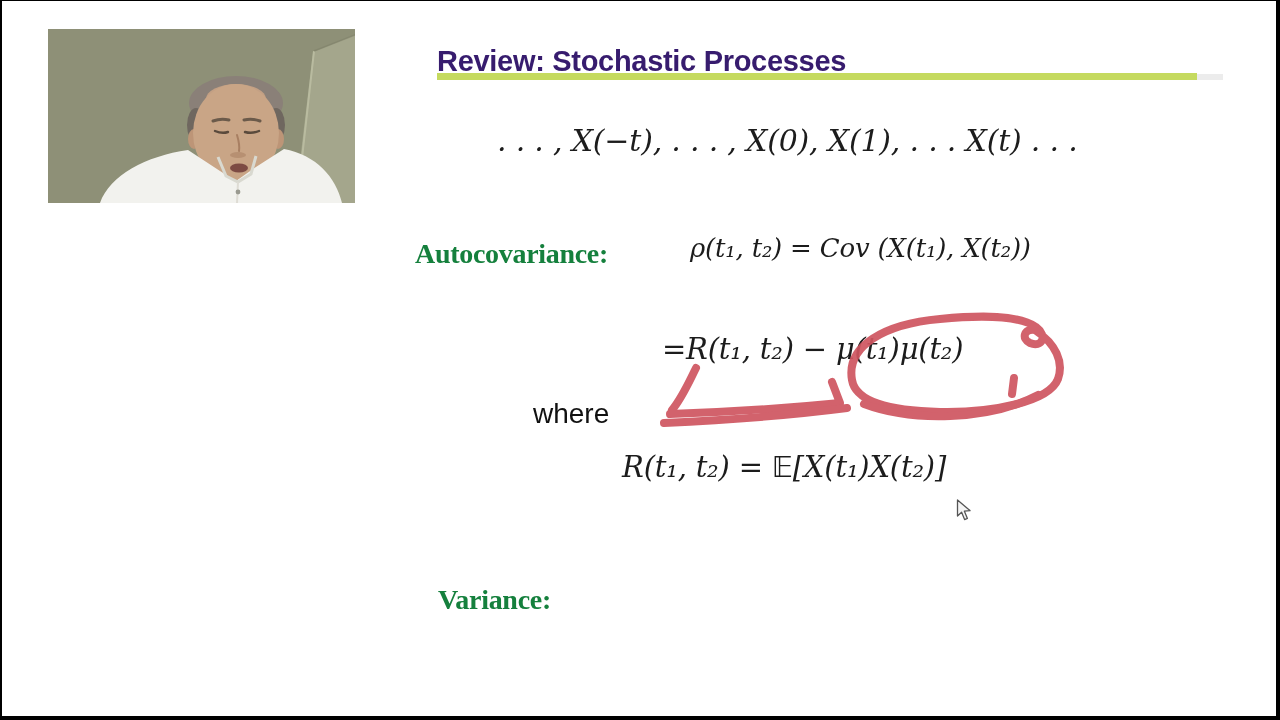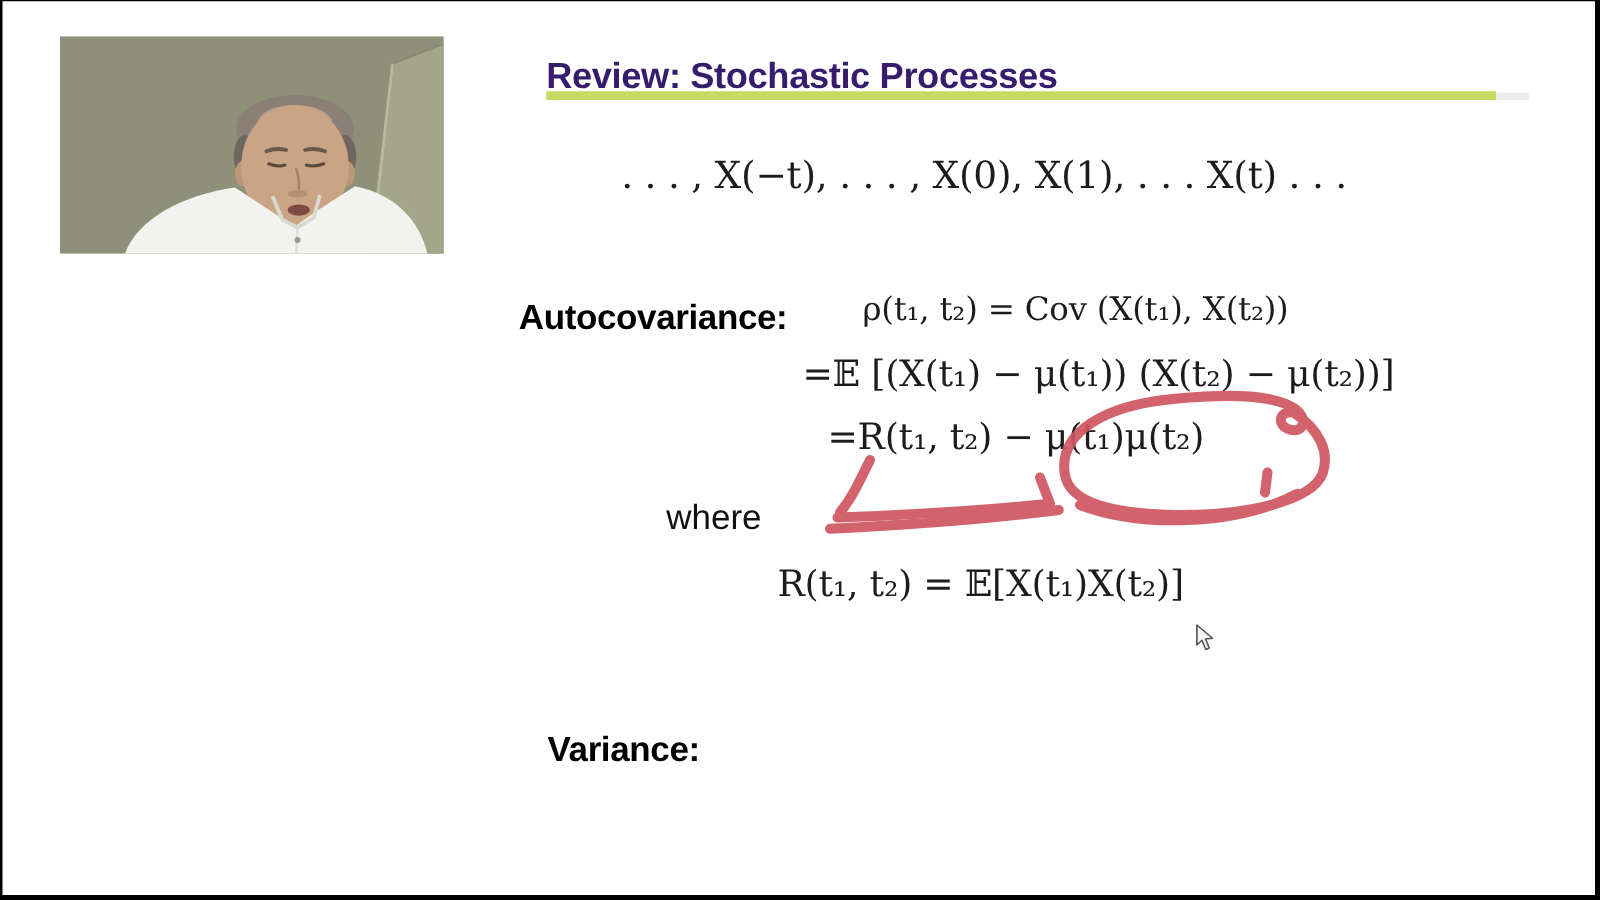--- a/index.html
+++ b/index.html
@@ -35,36 +35,37 @@
     width: 760px; height: 7px; background: #c5da5f;
   }
   .title-underline-tail {
     position: absolute; left: 1197px; top: 74px;
     width: 26px; height: 6px; background: #ececec;
   }
 
   .math {
     position: absolute;
     font-family: "DejaVu Serif", "DejaVu Sans", serif;
+    font-style: italic;
     color: #1c1c1c;
     white-space: pre;
     letter-spacing: -0.2px;
     line-height: 1.1;
   }
   .seq    { left: 497px; top: 124px; font-size: 30px; }
   .line1  { left: 690px; top: 234px; font-size: 26px; }
   .line2  { left: 642px; top: 284px; font-size: 29px; }
   .line3  { left: 662px; top: 334px; font-size: 29px; }
   .rdef   { left: 622px; top: 452px; font-size: 29px; }
   .varfor { left: 684px; top: 580px; font-size: 29px; }
 
   .slide-label {
     position: absolute;
-    font-size: 28px; font-weight: bold; color: #000000;
-    white-space: pre; letter-spacing: -0.3px;
+    font-size: 28px; font-weight: bold; color: #15803d;
+    white-space: pre; letter-spacing: -0.3px; font-family: Liberation Serif, serif;
   }
   .autocov-label  { left: 415px; top: 238px; }
   .variance-label { left: 438px; top: 584px; text-align: right; }
 
   .where-label {
     position: absolute; left: 533px; top: 398px;
     font-size: 28px; color: #111; white-space: pre;
   }
 
   .annotation-overlay {
@@ -112,21 +113,20 @@
   </svg>
 
   <h1 class="slide-title">Review: Stochastic Processes</h1>
   <div class="title-underline"></div>
   <div class="title-underline-tail"></div>
 
   <div class="math seq">. . . , X(−t), . . . , X(0), X(1), . . . X(t) . . .</div>
 
   <div class="slide-label autocov-label">Autocovariance:</div>
   <div class="math line1">ρ(t₁, t₂) = Cov (X(t₁), X(t₂))</div>
-  <div class="math line2">=𝔼 [(X(t₁) − μ(t₁)) (X(t₂) − μ(t₂))]</div>
   <div class="math line3">=R(t₁, t₂) − μ(t₁)μ(t₂)</div>
 
   <div class="where-label">where</div>
 
   <svg class="annotation-overlay" viewBox="0 0 440 140" preserveAspectRatio="none">
     <g fill="none" stroke="#cf5560" stroke-width="8" stroke-linecap="round" stroke-linejoin="round" opacity="0.92">
       <path d="M56,68 C48,84 42,98 32,110" stroke="#cf5560"></path>
       <path d="M30,114 C90,112 150,108 200,103 L192,82" stroke="#cf5560"></path>
       <path d="M24,123 C90,120 160,114 207,108" stroke="#cf5560"></path>
       <path d="M212,80 C206,46 244,24 300,19 C342,15 378,15 396,27 C408,36 402,48 390,43 C381,39 384,28 395,30 C416,44 424,62 418,79 C409,102 352,113 300,112 C256,111 216,104 212,80" stroke="#cf5560"></path>

